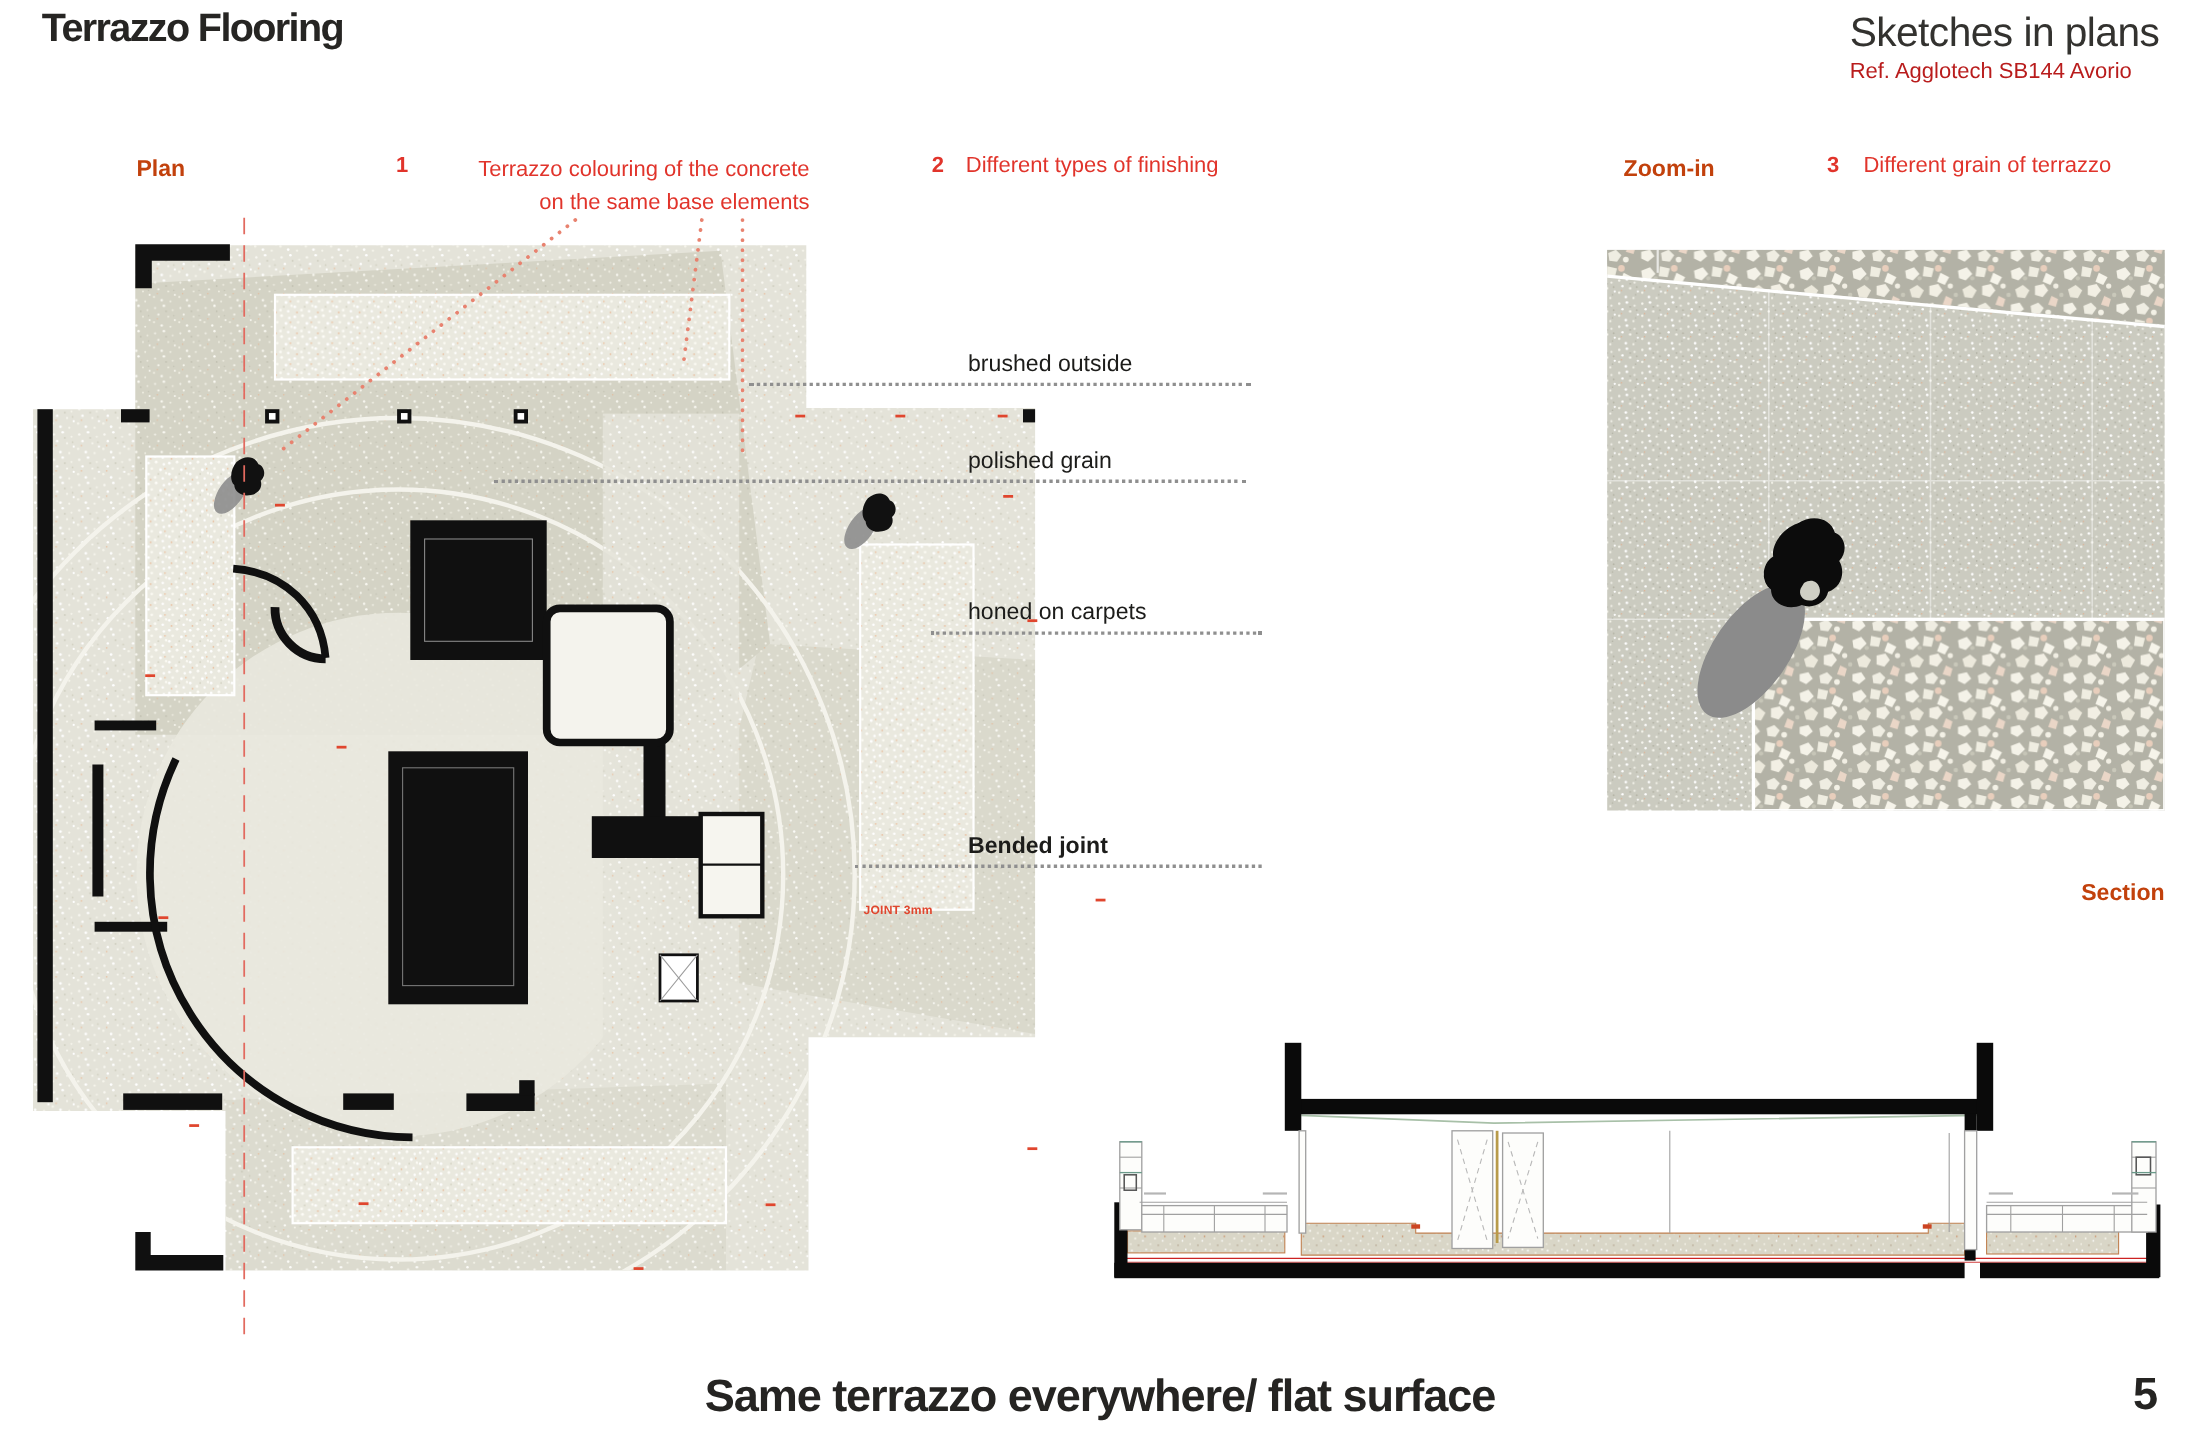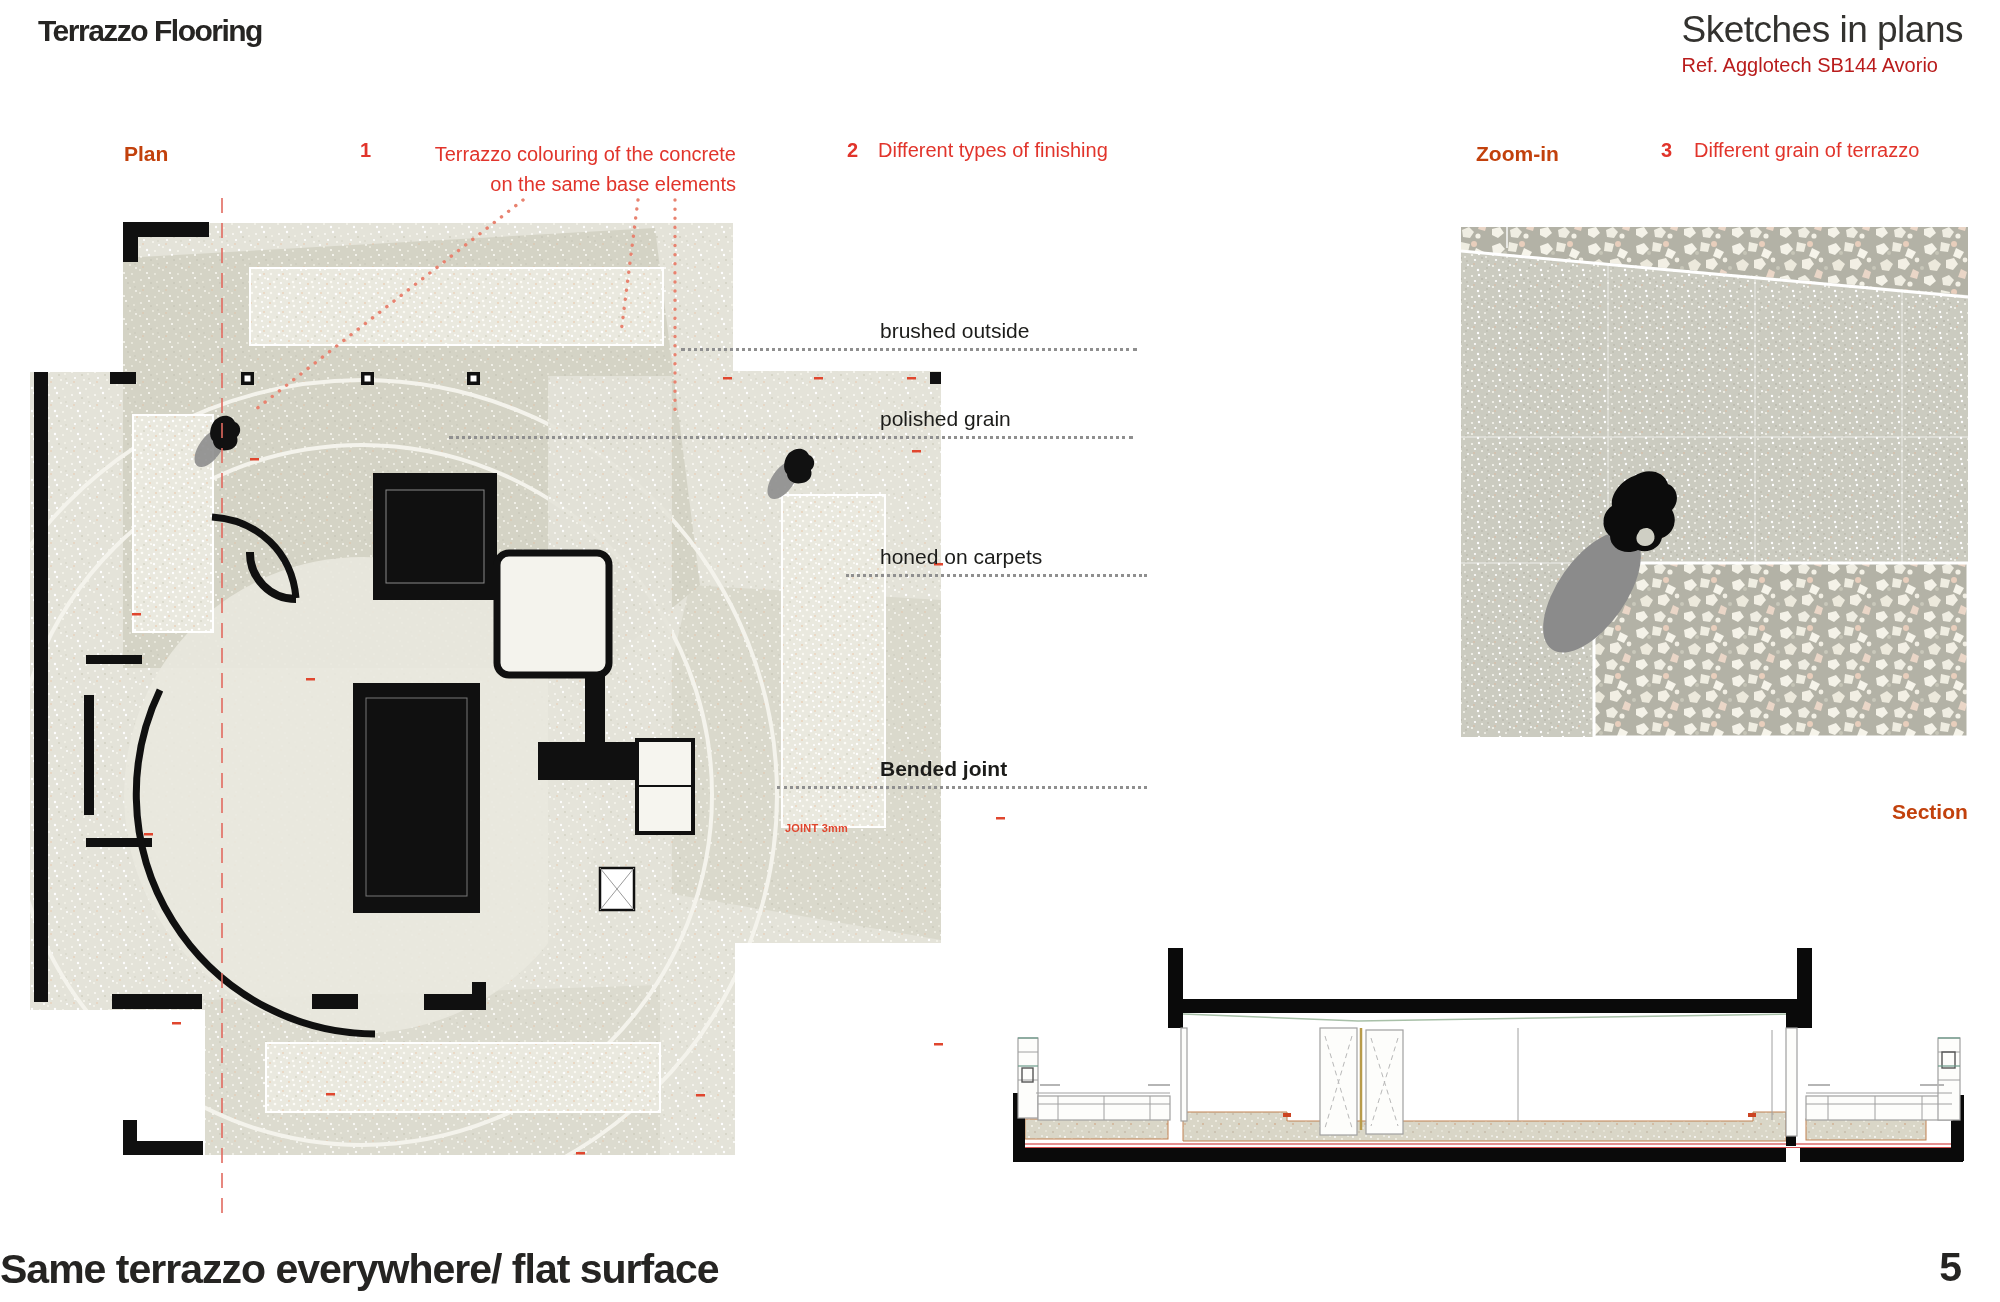--- a/index.html
+++ b/index.html
@@ -1,29 +1,29 @@
 <!DOCTYPE html>
 <html><head>
 <meta charset="utf-8">
 <style>
   html,body{margin:0;padding:0;background:#ffffff;}
   #page{position:relative;width:2000px;height:1302px;background:#ffffff;overflow:hidden;
         font-family:"Liberation Sans",sans-serif;color:#1d1d1b;}
   .abs{position:absolute;}
-  #title{left:38px;top:14px;font-size:30px;font-weight:bold;letter-spacing:-1.5px;color:#262523;}
+  #title{left:38px;top:4px;font-size:36px;font-weight:bold;letter-spacing:-1.5px;color:#262523;}
   #hdr-right{right:37px;top:8px;}
   #hdr-sub{font-size:37px;font-weight:400;color:#33322f;letter-spacing:-0.5px;line-height:44px;}
   #hdr-ref{font-size:20px;color:#b91c1c;margin-top:2px;}
   .zone-label{font-size:21px;font-weight:bold;color:#c2410c;}
   .ann{font-size:20px;color:#e1342b;white-space:nowrap;}
   .ann-block{text-align:right;line-height:30px;}
   .callout{font-size:21px;color:#1c1c1a;white-space:nowrap;}
   .leader{border-top:3px dotted #8f8f8f;height:0;}
   #joint-note{font-size:11px;color:#e0462e;font-weight:bold;letter-spacing:0.2px;}
-  #caption{left:0;width:2000px;top:1246px;font-size:41px;font-weight:bold;
+  #caption{left:0;width:2000px;top:1246px;text-align:center;font-size:41px;font-weight:bold;
            letter-spacing:-1px;color:#252422;}
   #pagenum{right:38px;top:1244px;font-size:41px;font-weight:bold;color:#252422;}
   svg{display:block;}
 </style>
 </head>
 <body>
 
 <div id="page">
 
   <svg class="abs" style="left:0;top:0" width="2000" height="1302" viewBox="0 0 2000 1302">

